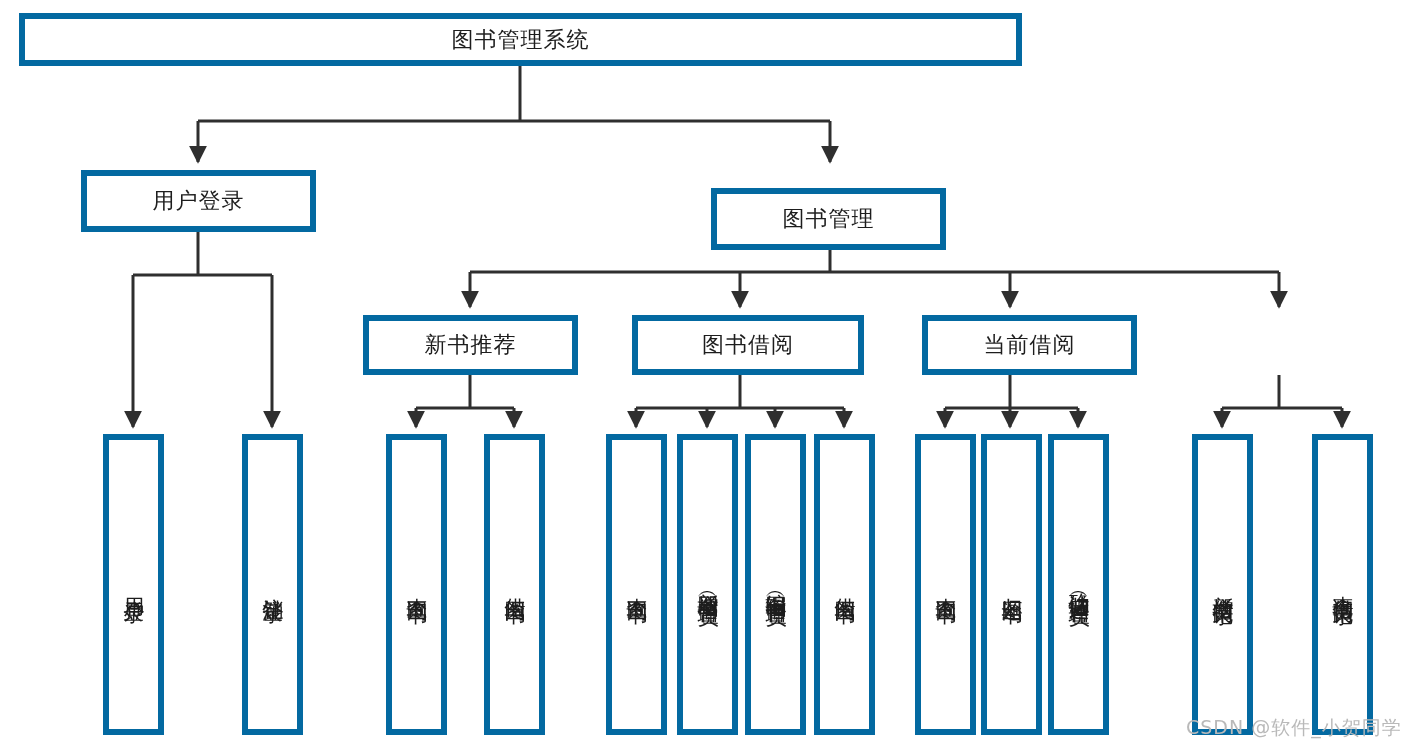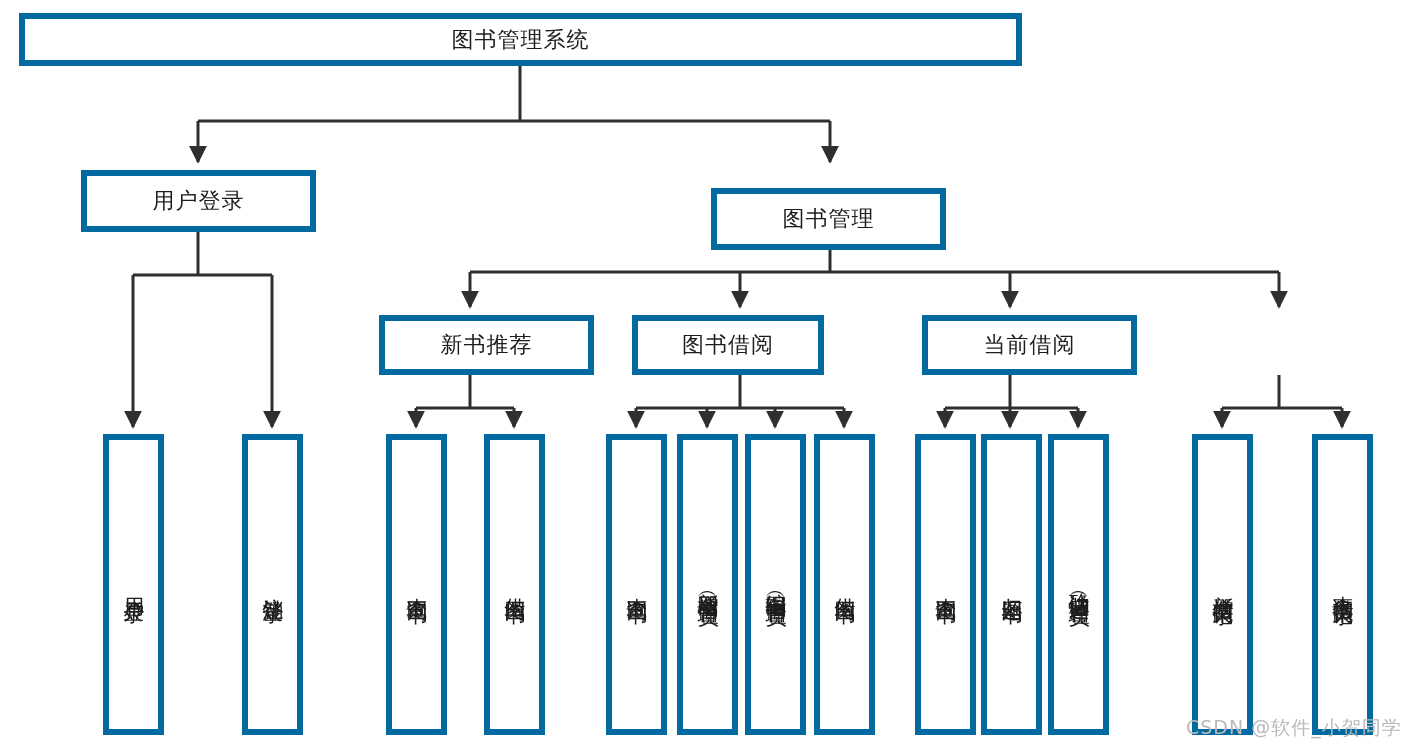--- a/index.html
+++ b/index.html
@@ -75,24 +75,24 @@
     <span class="htext">图书管理系统</span>
   </div>
 
   <div class="box h" style="left:81px;top:170px;width:235px;height:62px;">
     <span class="htext">用户登录</span>
   </div>
   <div class="box h" style="left:711px;top:188px;width:235px;height:62px;">
     <span class="htext">图书管理</span>
   </div>
 
-  <div class="box h" style="left:363px;top:315px;width:215px;height:60px;margin-left:16px;">
+  <div class="box h" style="left:363px;top:315px;width:215px;height:60px;">
     <span class="htext">新书推荐</span>
   </div>
-  <div class="box h" style="left:632px;top:315px;width:192px;height:60px;">
+  <div class="box h" style="left:632px;top:315px;width:232px;height:60px;">
     <span class="htext">图书借阅</span>
   </div>
   <div class="box h" style="left:902px;top:315px;width:215px;height:60px;margin-left:20px;">
     <span class="htext">当前借阅</span>
   </div>
 
   <div class="box v" style="left:103px;top:434px;width:61px;height:301px;">
     <span class="vtext">用户登录</span>
   </div>
   <div class="box v" style="left:242px;top:434px;width:61px;height:301px;">

